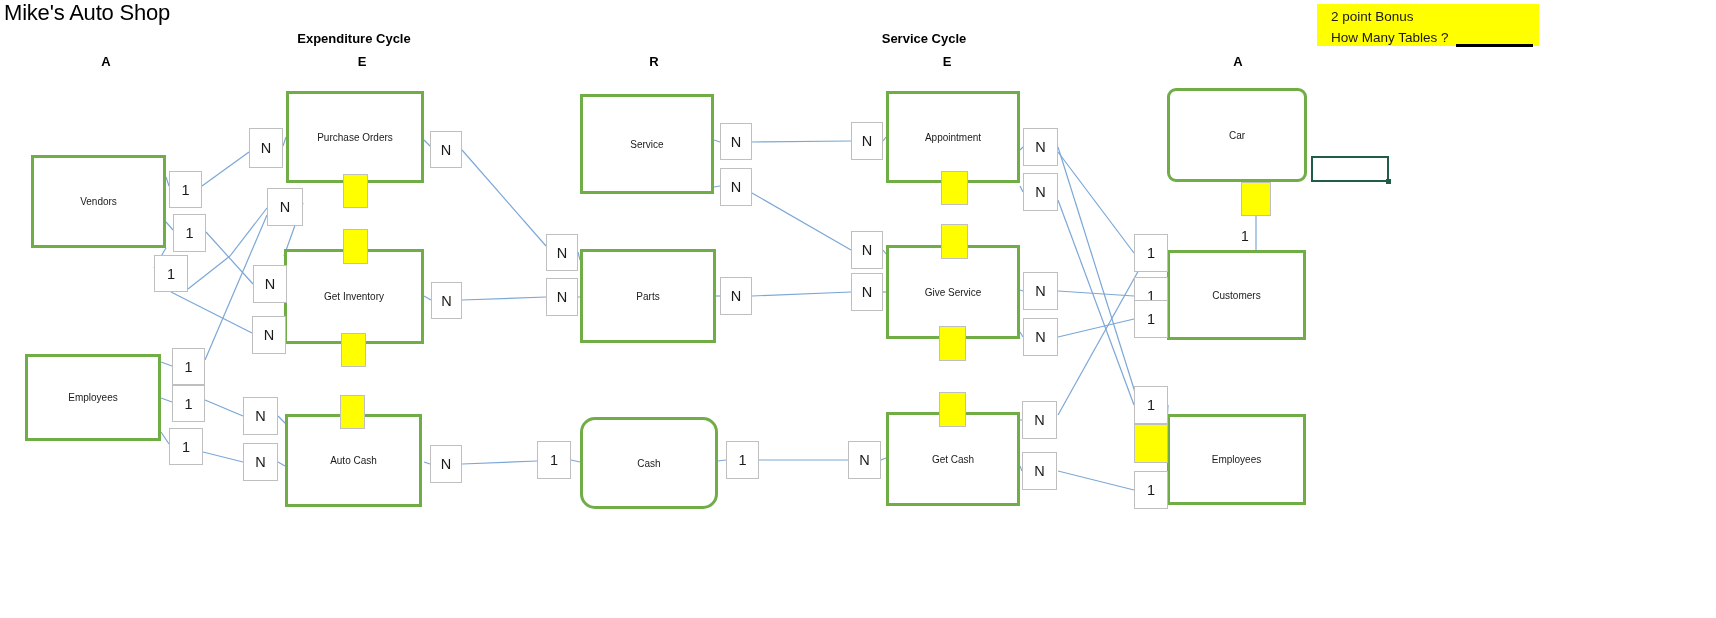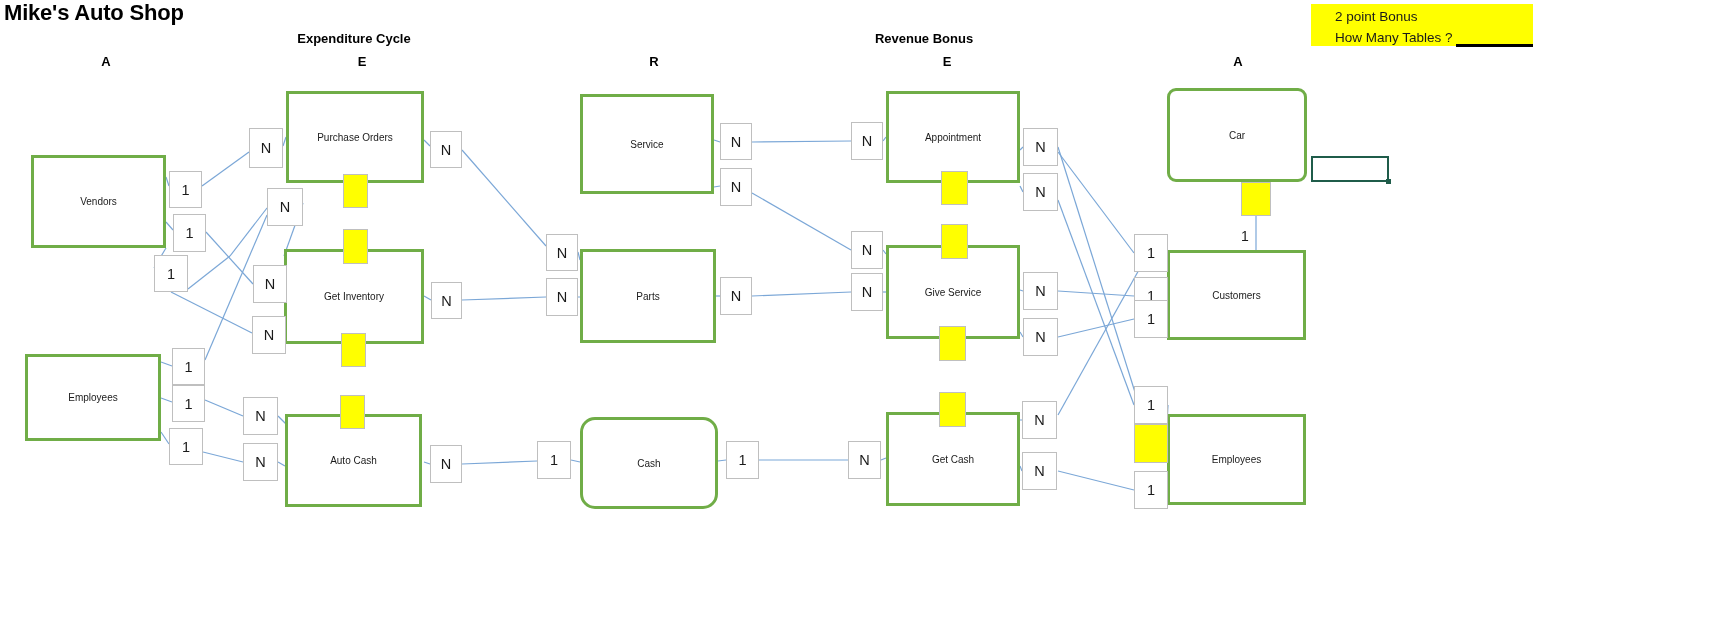--- a/index.html
+++ b/index.html
@@ -20,21 +20,21 @@
     left: 0; top: 0;
     width: 1716px;
     height: 618px;
     pointer-events: none;
   }
   .title {
     position: absolute;
     left: 4px;
     top: 0px;
     font-size: 22px;
-    font-weight: bold;
+    font-weight: normal;
     color: #000000;
     letter-spacing: -0.2px;
   }
   .col-head {
     position: absolute;
     font-size: 13px;
     font-weight: bold;
     color: #000000;
     text-align: center;
     white-space: nowrap;
@@ -68,22 +68,23 @@
     position: absolute;
     border: 1px solid #bfbfbf;
     background: #ffff00;
     box-sizing: border-box;
     z-index: 5;
   }
   .note {
     position: absolute;
     background: #ffff00;
     box-sizing: border-box;
-    padding: 2px 6px 4px 24px;
+    padding: 2px 6px 4px 14px;
     z-index: 6;
+    margin-left: 6px;
   }
   .note-line {
     font-size: 13.5px;
     color: #1a1a1a;
     line-height: 21px;
     white-space: nowrap;
   }
   .note-underline {
     position: absolute;
     background: #000000;
@@ -178,21 +179,21 @@
       <line x1="1256" y1="216" x2="1256" y2="250" stroke="#7ba7d7" stroke-width="1.2"></line>
     </svg>
 
   <div class="title">Mike's Auto Shop</div>
 
   <div id="headers">
       <div class="col-head" style="left: 106px; top: 54px;">A</div>
       <div class="col-head" style="left: 354px; top: 31px;">Expenditure Cycle</div>
       <div class="col-head" style="left: 362px; top: 54px;">E</div>
       <div class="col-head" style="left: 654px; top: 54px;">R</div>
-      <div class="col-head" style="left: 924px; top: 31px;">Revenue Bonus</div>
+      <div class="col-head" style="left: 924px; top: 31px;">Service Cycle</div>
       <div class="col-head" style="left: 947px; top: 54px;">E</div>
       <div class="col-head" style="left: 1238px; top: 54px;">A</div>
     </div>
 
   <div id="entities">
       <div class="entity" style="left: 31px; top: 155px; width: 135px; height: 93px;">Vendors</div>
       <div class="entity" style="left: 25px; top: 354px; width: 136px; height: 87px;">Employees</div>
       <div class="entity" style="left: 286px; top: 91px; width: 138px; height: 92px;">Purchase Orders</div>
       <div class="entity" style="left: 284px; top: 249px; width: 140px; height: 95px;">Get Inventory</div>
       <div class="entity" style="left: 285px; top: 414px; width: 137px; height: 93px;">Auto Cash</div>

